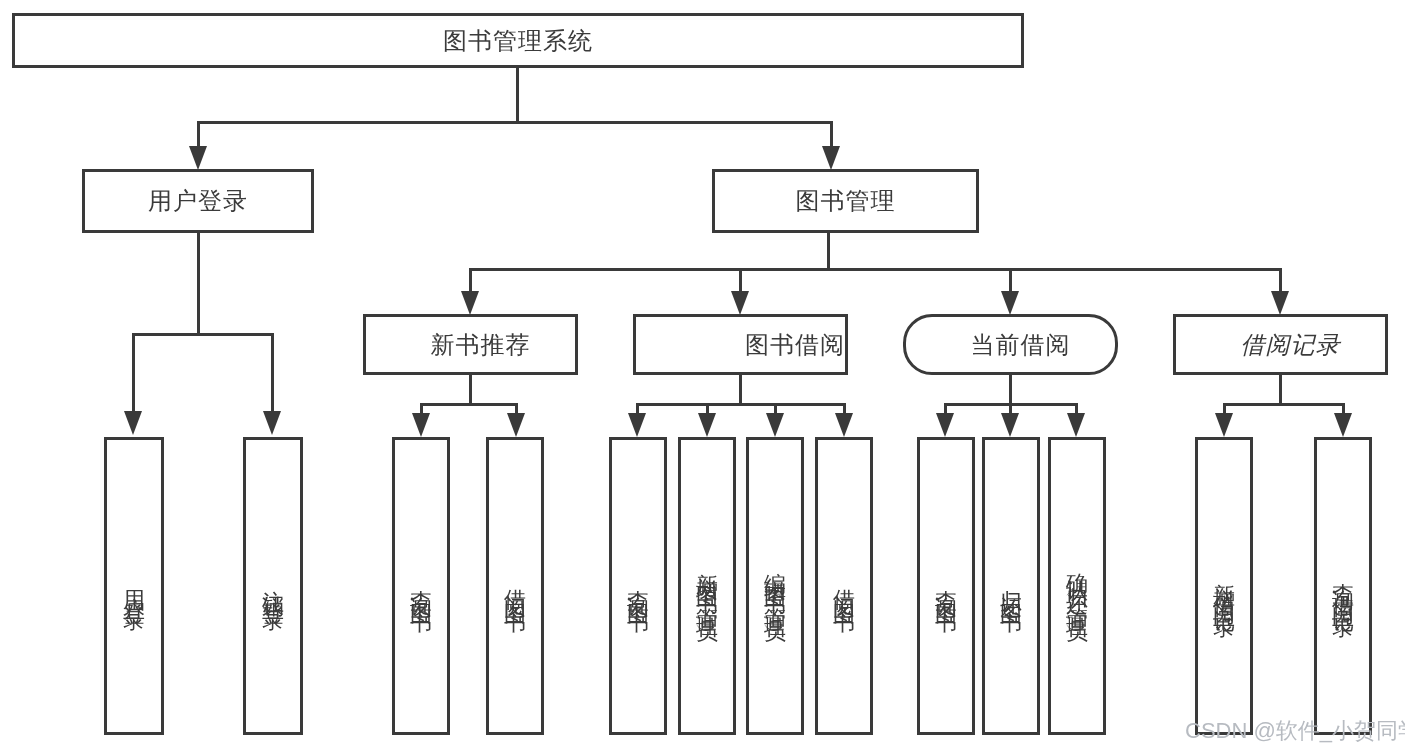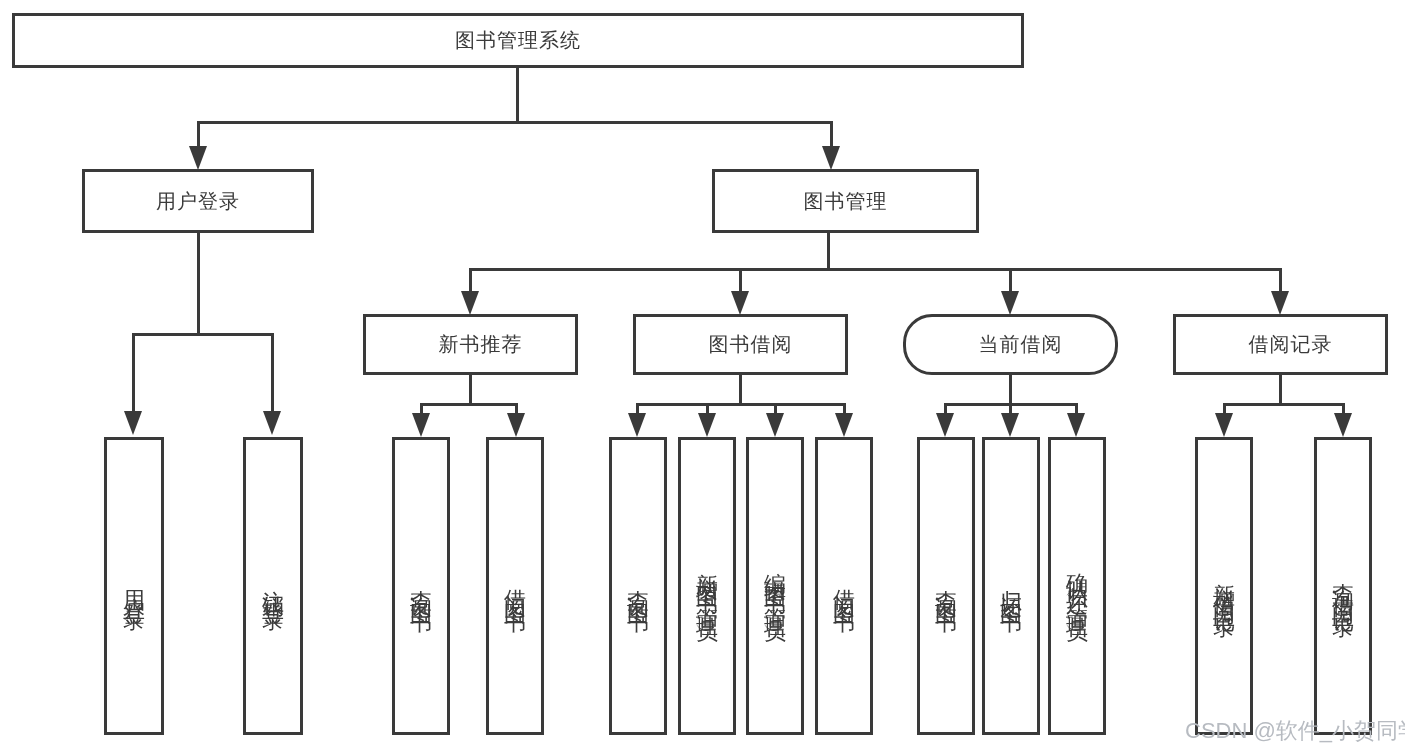--- a/index.html
+++ b/index.html
@@ -22,21 +22,21 @@
   }
   .node {
     position: absolute;
     border: 3px solid var(--line);
     background: var(--bg);
     display: flex;
     align-items: center;
     justify-content: center;
     color: var(--text);
   }
-  .hnode { font-size: 20px; letter-spacing: 1px; }
+  .hnode { font-size: 24px; letter-spacing: 1px; }
   .root-box  { left: 12px;  top: 13px;  width: 1012px; height: 55px; }
   .l2-box    { top: 169px; height: 64px; }
   .l3-box    { top: 314px; height: 61px; width: 215px; padding-left: 20px; }
   .leaf-box  { top: 437px; height: 298px; width: 58px; }
   .vtext {
     writing-mode: vertical-rl;
     text-orientation: mixed;
     font-size: 22px;
     letter-spacing: 7px;
     line-height: 1;
@@ -102,27 +102,27 @@
   <div class="vline" style="left:739px; top:268px; height:26px;"></div>
   <div class="arrow-down" style="left:731px; top:291px;"></div>
   <div class="vline" style="left:1009px; top:268px; height:26px;"></div>
   <div class="arrow-down" style="left:1001px; top:291px;"></div>
   <div class="vline" style="left:1279px; top:268px; height:26px;"></div>
   <div class="arrow-down" style="left:1271px; top:291px;"></div>
 
   <div class="node hnode l3-box" style="left:363px;">
     <span>新书推荐</span>
   </div>
-  <div class="node hnode l3-box" style="left:633px;">
+  <div class="node hnode l3-box" style="left:633px;justify-content:flex-end;">
     <span>图书借阅</span>
   </div>
   <div class="node hnode l3-box" style="left:903px;border-radius:29px;">
     <span>当前借阅</span>
   </div>
-  <div class="node hnode l3-box" style="left:1173px;">
+  <div class="node hnode l3-box" style="left:1173px;font-style:italic;">
     <span>借阅记录</span>
   </div>
 
   <div class="vline" style="left:469px; top:375px; height:31px;"></div>
   <div class="hline" style="left:420px; top:403px; width:98px;"></div>
   <div class="vline" style="left:420px; top:403px; height:12px;"></div>
   <div class="arrow-down" style="left:412px; top:413px;"></div>
   <div class="vline" style="left:515px; top:403px; height:12px;"></div>
   <div class="arrow-down" style="left:507px; top:413px;"></div>
 

